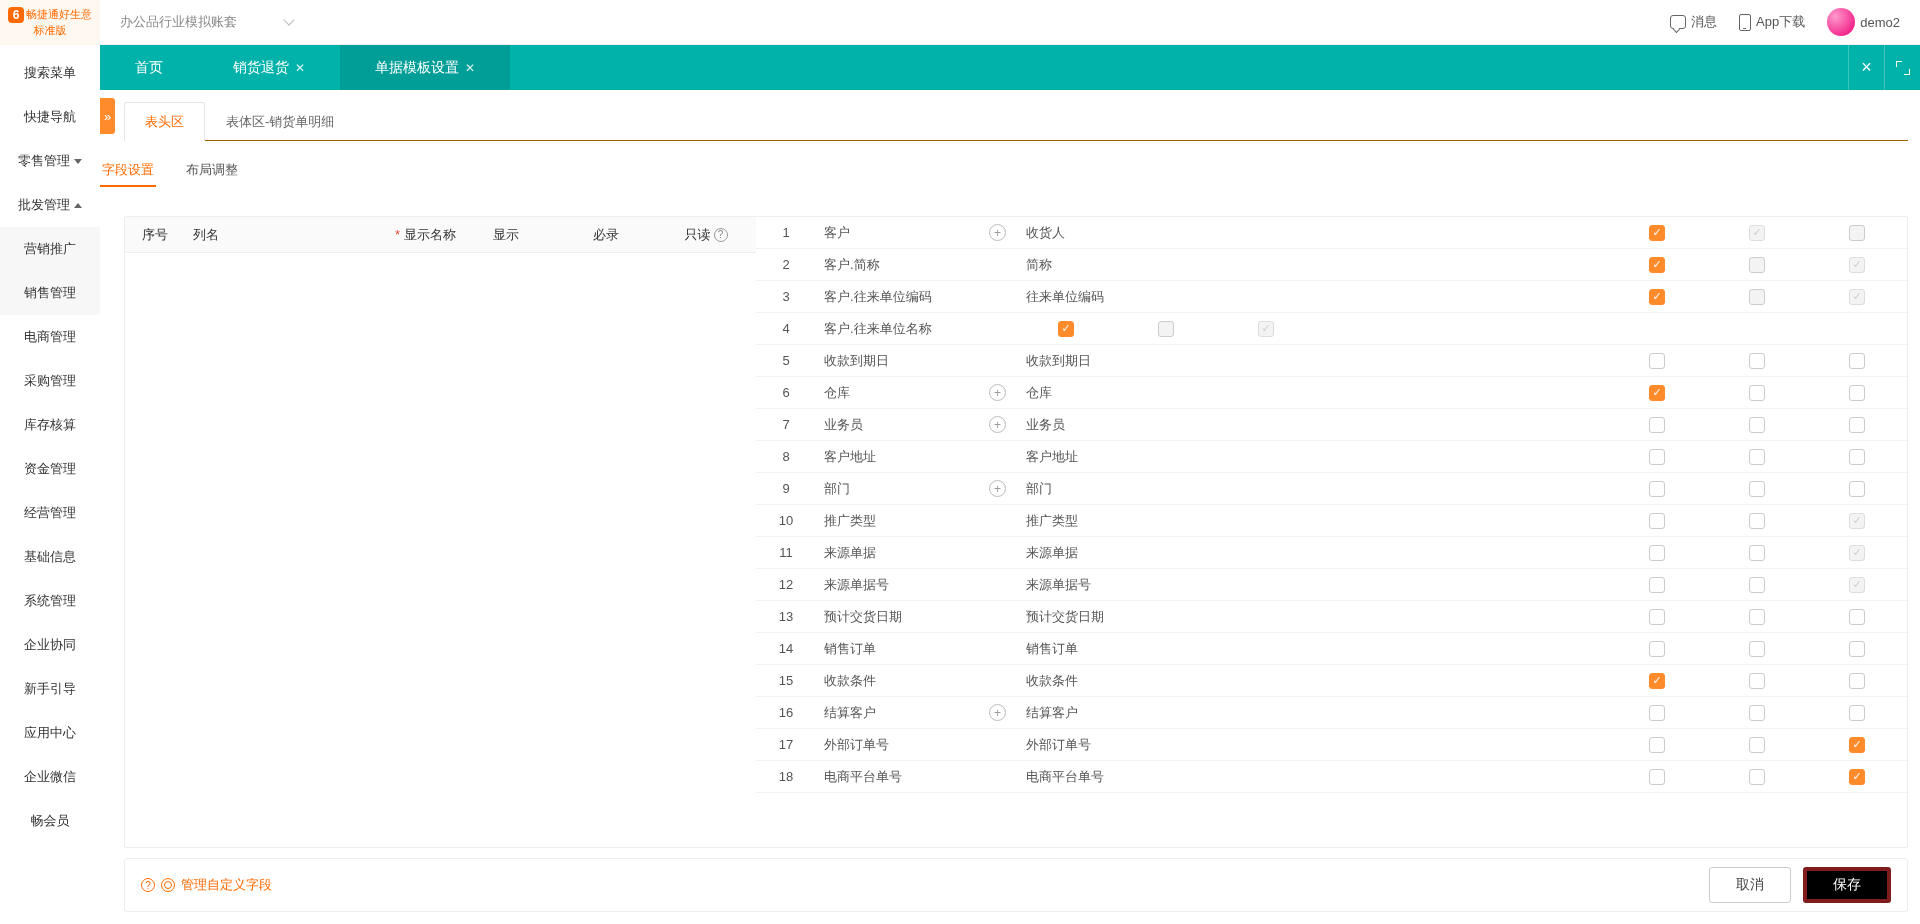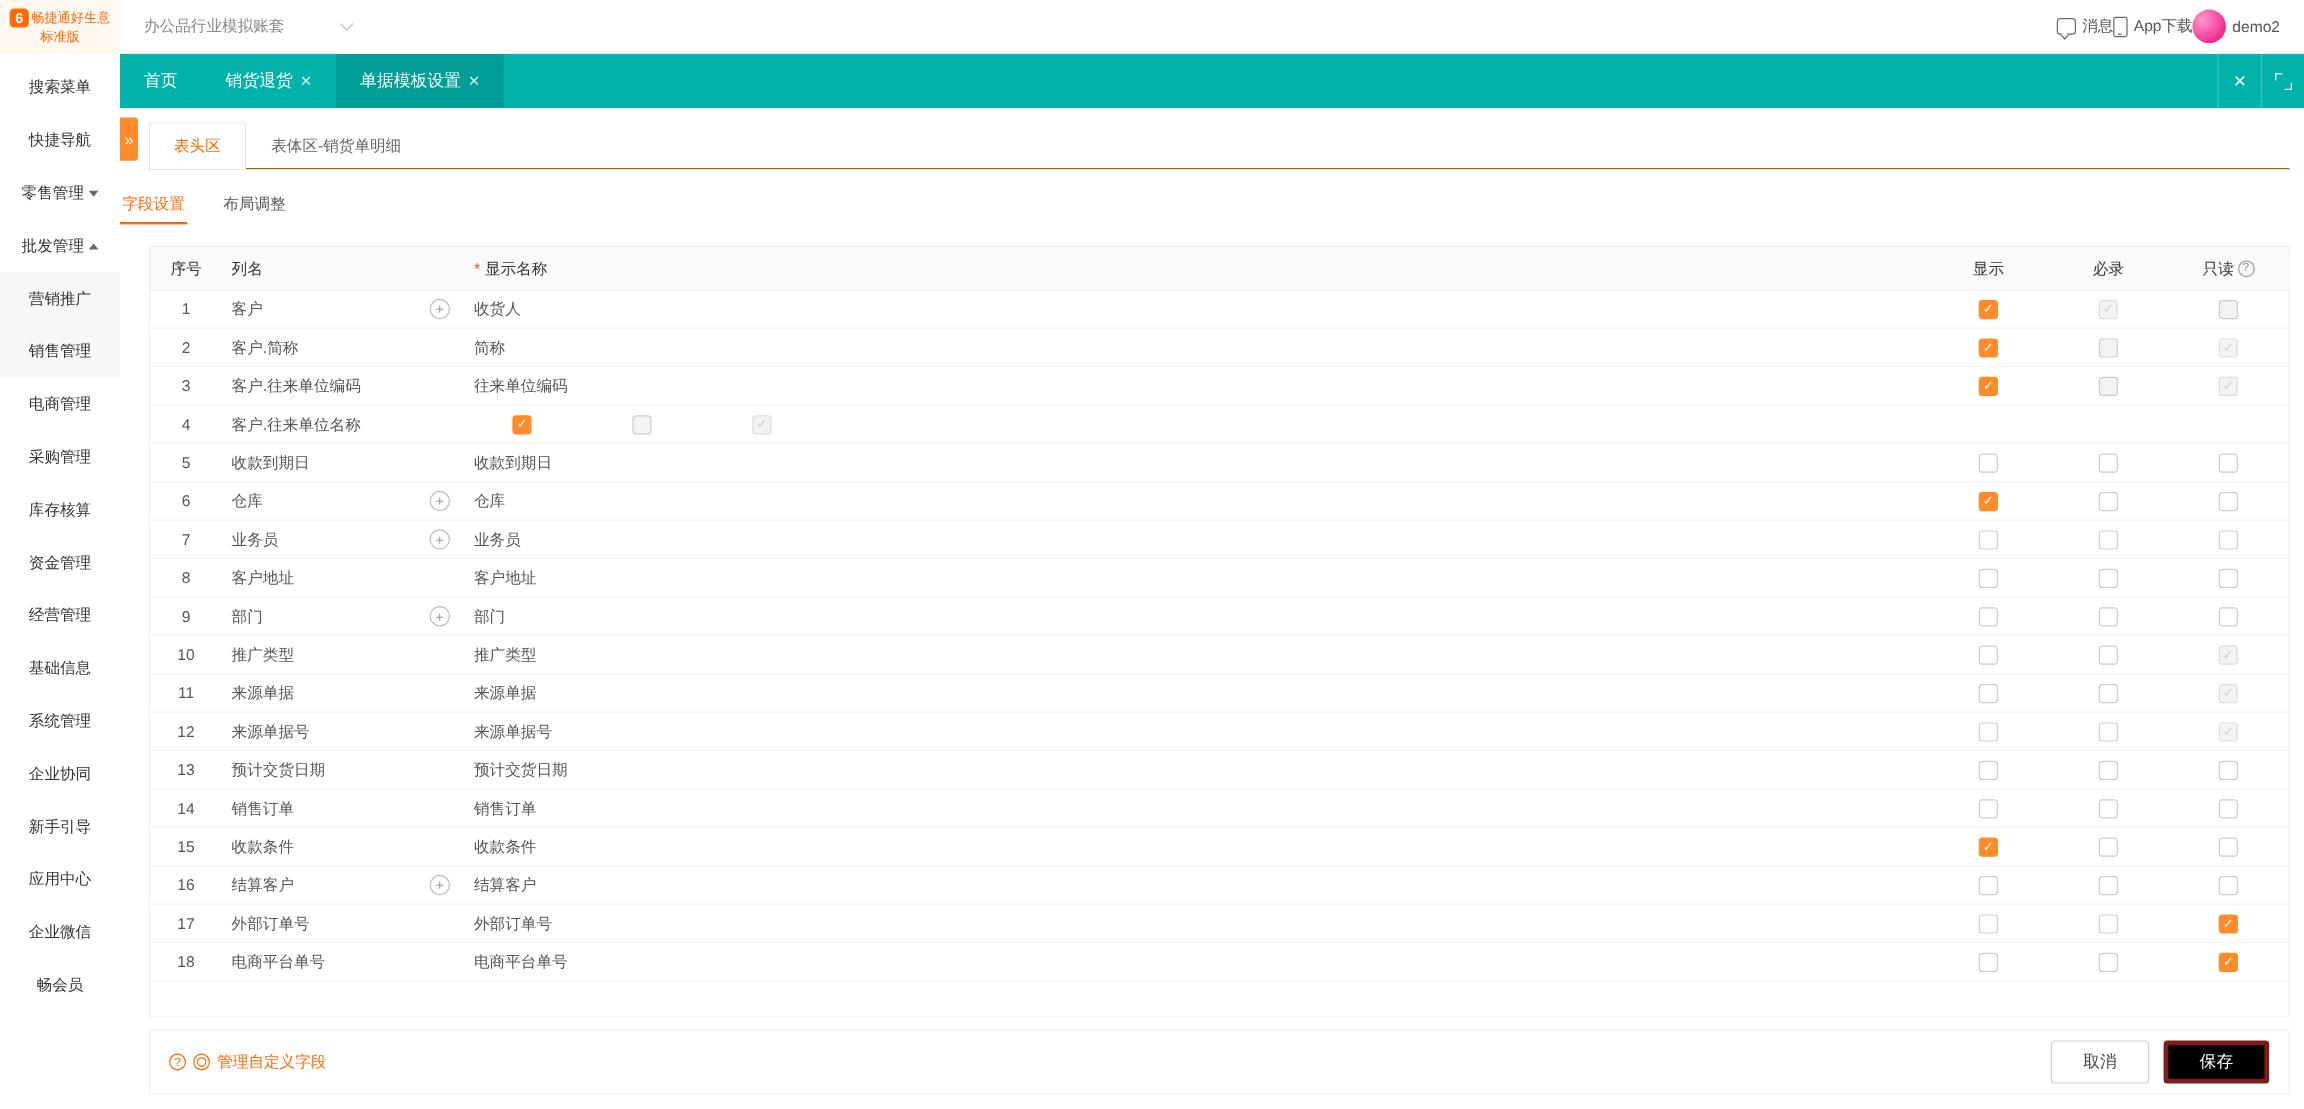--- a/index.html
+++ b/index.html
@@ -4,58 +4,58 @@
 <style>
 *{box-sizing:border-box;margin:0;padding:0}
 body{font-family:"Microsoft YaHei","PingFang SC",Arial,sans-serif;font-size:13px;color:#333;background:#fff;overflow:hidden}
 .app{display:flex;flex-direction:column;height:924px;width:1920px}
 .topbar{height:45px;display:flex;align-items:center;border-bottom:1px solid #eee}
 .logo-box{width:100px;height:45px;background:#fff8f1;display:flex;flex-direction:column;align-items:center;justify-content:center;font-size:11px;color:#ff6a00}
 .logo-row{display:flex;align-items:center;gap:2px}
 .logo-b{width:16px;height:16px;background:#ff6a00;border-radius:4px;color:#fff;display:flex;align-items:center;justify-content:center;font-weight:bold;font-size:12px}
 .org-select{margin-left:20px;color:#888;font-size:13px;display:flex;align-items:center;gap:48px;cursor:pointer}
 .chev{display:inline-block;width:8px;height:8px;border-right:1px solid #bbb;border-bottom:1px solid #bbb;transform:rotate(45deg);margin-top:-4px}
-.top-right{margin-left:auto;display:flex;align-items:center;padding-right:20px;color:#555}
+.top-right{margin-left:auto;display:flex;align-items:center;gap:22px;padding-right:20px;color:#555}
 .tr-item{display:flex;align-items:center;gap:5px;font-size:13px;cursor:pointer}
 .icon-msg{width:16px;height:14px;border:1.3px solid #666;border-radius:3px;position:relative}
 .icon-msg:after{content:"";position:absolute;bottom:-4px;left:3px;width:4px;height:4px;border-left:1.3px solid #666;border-bottom:1.3px solid #666;transform:rotate(-45deg);background:#fff}
 .icon-phone{width:12px;height:17px;border:1.3px solid #666;border-radius:2px;position:relative}
 .icon-phone:after{content:"";position:absolute;bottom:1px;left:3px;width:3px;height:1px;background:#666}
 .avatar{width:28px;height:28px;border-radius:50%;background:radial-gradient(circle at 30% 30%,#f9c,#e07)}
 .body{flex:1;display:flex;min-height:0}
 .sidebar{width:100px;background:#fff;display:flex;flex-direction:column;padding-top:6px;font-size:13px;color:#333}
 .side-item{height:44px;display:flex;align-items:center;justify-content:center;gap:4px;cursor:pointer;position:relative}
 .side-item.sub{background:#f7f7f7}
 .side-caret{display:inline-block;width:0;height:0;border-left:4px solid transparent;border-right:4px solid transparent}
 .side-caret.down{border-top:5px solid #666}
 .side-caret.up{border-bottom:5px solid #666}
 .main{flex:1;display:flex;flex-direction:column;min-width:0}
 .tabs{height:45px;background:#00b2a9;display:flex;align-items:stretch;color:#fff}
-.tab{padding:0 20px;display:flex;align-items:center;gap:6px;cursor:pointer;font-size:14px}
+.tab{padding:0 35px;display:flex;align-items:center;gap:6px;cursor:pointer;font-size:14px}
 .tab.active{background:#009e96}
 .tab-x{font-size:12px;opacity:.85}
 .tabs-right{margin-left:auto;display:flex;align-items:center}
 .tab-icon-btn{width:36px;height:45px;display:flex;align-items:center;justify-content:center;cursor:pointer}
 .tab-icon-btn.sep{border-left:1px solid rgba(255,255,255,.25)}
 .icon-x{font-size:18px;font-weight:300}
 .icon-full{width:14px;height:14px;position:relative}
 .icon-full:before,.icon-full:after{content:"";position:absolute;width:5px;height:5px;border:1.4px solid #fff}
 .icon-full:before{top:0;left:0;border-right:none;border-bottom:none}
 .icon-full:after{bottom:0;right:0;border-left:none;border-top:none}
 .page{flex:1;padding:12px 12px 12px 0;display:flex;flex-direction:column;min-height:0;position:relative}
 .expand-handle{position:absolute;left:0;top:8px;width:15px;height:36px;background:#ff8b2b;display:flex;align-items:center;justify-content:center;cursor:pointer;border-radius:0 3px 3px 0}
 .expand-handle span{color:#fff;font-size:13px}
 .context-line{padding:6px 0 10px 24px;font-size:13px;color:#333}
 .inner-tabs{display:flex;border-bottom:1px solid #a16207;margin-left:24px}
 .itab{padding:10px 20px;cursor:pointer;color:#666;border:1px solid transparent;border-bottom:none;margin-bottom:-1px;border-radius:3px 3px 0 0}
 .itab.active{color:#ff6a00;border-color:#e5e5e5;background:#fff}
 .sub-tabs{display:flex;justify-content:flex-start;gap:28px;padding:14px 0 4px}
 .stab{padding:6px 2px;cursor:pointer;color:#555}
 .stab.active{color:#ff6a00;border-bottom:2px solid #ff6a00}
-.grid-wrap{flex:1;margin:14px 0 0 24px;min-height:0;display:flex;flex-direction:column;border:1px solid #eee;border-radius:2px;overflow:hidden}
+.grid-wrap{flex:1;margin:25px 0 0 24px;min-height:0;display:flex;flex-direction:row;border:1px solid #eee;border-radius:2px;overflow:hidden}
 .grid-head{display:flex;background:#fafafa;border-bottom:1px solid #eee;font-size:13px;color:#333;height:36px;align-items:center}
 .col-seq{width:60px;text-align:center;flex:none}
 .col-name{width:200px;flex:none;padding-left:8px;position:relative;display:flex;align-items:center}
 .col-disp{flex:1;padding-left:10px;display:flex;align-items:center;gap:4px}
 .col-chk{width:100px;text-align:center;flex:none;display:flex;align-items:center;justify-content:center;gap:3px}
 .req-star{color:#e5503c}
 .grid-body{flex:1;overflow-y:auto}
 .grid-body::-webkit-scrollbar{width:9px}
 .grid-body::-webkit-scrollbar-thumb{background:#c9c9c9;border-radius:5px}
 .grid-body::-webkit-scrollbar-track{background:#f3f3f3}

